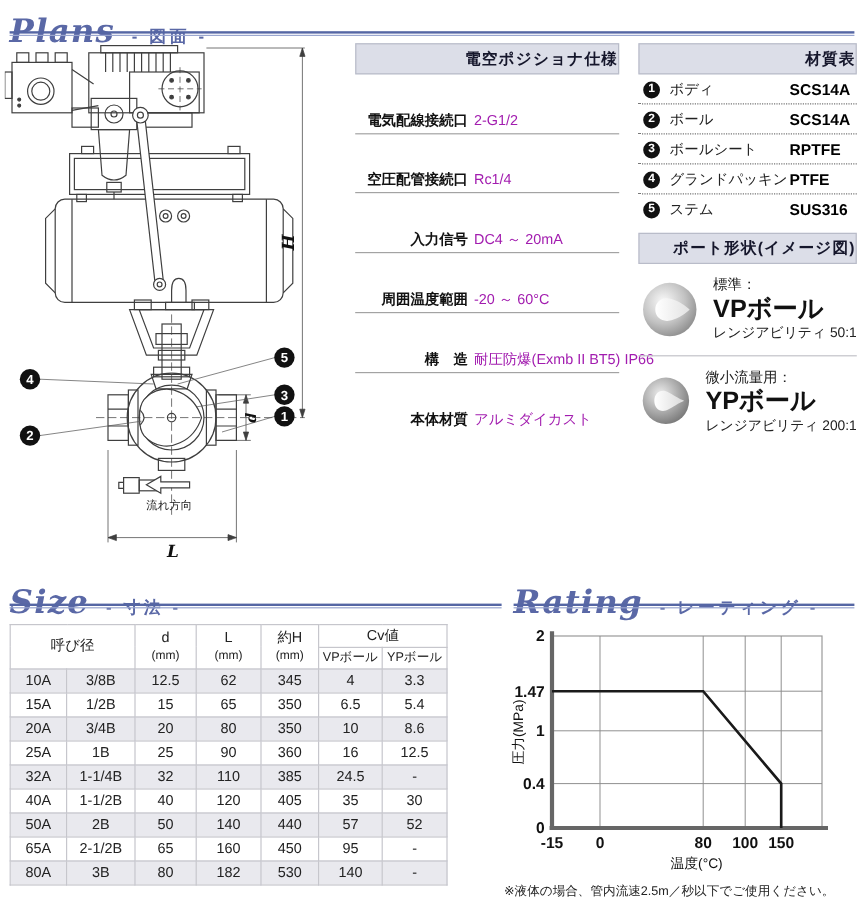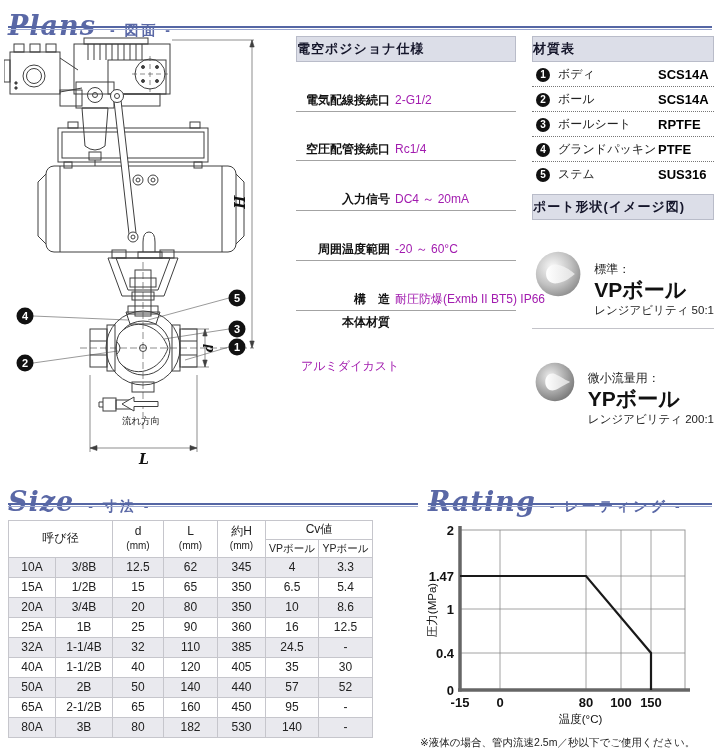--- a/index.html
+++ b/index.html
@@ -8,45 +8,45 @@
 
   
   .sec-head{position:absolute;display:flex;align-items:baseline;gap:14px;white-space:nowrap;}
   .script{font-family:"DejaVu Serif","Liberation Serif",serif;font-style:italic;font-weight:bold;
           color:#5a68a6;font-size:27px;letter-spacing:1px;line-height:1;}
   .jp-sub{color:#5a68a6;font-size:14px;font-weight:bold;letter-spacing:3px;margin-top:20px;}
   .rule{position:absolute;height:4px;border-top:2px solid #5566a4;border-bottom:1px solid #9aa6cf;box-sizing:border-box;}
 
   
   .bar{background:#dcdee8;border:1px solid #b9bcc9;color:#15162b;font-weight:bold;font-size:13px;
-       text-align:left;padding:3px 0;letter-spacing:1px;}
+       text-align:right;padding:3px 0;letter-spacing:1px;}
 
   
   .spec-box{position:absolute;left:296px;top:36px;width:220px;}
   .spec-rows{margin-top:1px;}
   .spec-row{display:flex;align-items:baseline;border-bottom:1px solid #a3a3a3;padding:3px 0 2px 0;font-size:12px;}
-  .spec-row:last-child{border-bottom:none;flex-direction:column;}
+  .spec-row:last-child{border-bottom:none;}
   .spec-label{width:94px;text-align:right;font-weight:bold;color:#111;flex:none;}
   .spec-value{flex:1;padding-left:5px;color:#a21caf;white-space:nowrap;margin-top:27px;}
 
   
   .mat-box{position:absolute;left:532px;top:36px;width:182px;}
   .mat-row{display:flex;align-items:center;border-bottom:1px dotted #777;padding:4px 0 3px 4px;font-size:12px;}
   .mat-row:last-child{border-bottom:none;}
   .mat-num{width:14px;height:14px;border-radius:50%;background:#111;color:#fff;font-size:10px;font-weight:bold;
            display:inline-flex;align-items:center;justify-content:center;margin-right:8px;flex:none;}
   .mat-label{width:100px;color:#222;flex:none;}
   .mat-value{font-weight:bold;font-size:13px;color:#000000;}
 
   
   .port-box{position:absolute;left:532px;top:194px;width:182px;}
   .port-item{display:flex;align-items:center;gap:12px;margin:10px 0 8px 2px;}
   .port-divider{border:none;border-top:1px solid #c3c3c9;margin:10px 0;}
   .port-text{line-height:1.25;}
-  .port-type{font-size:12px;color:#222;margin-top:32px;}
+  .port-type{font-size:12px;color:#222;}
   .port-name{font-size:21px;font-weight:bold;color:#111;}
   .port-range{font-size:11.5px;color:#222;white-space:nowrap;}
 
   
   .size-table{position:absolute;left:8px;top:520px;border-collapse:collapse;table-layout:fixed;
               width:364px;font-size:12px;color:#222;border:1px solid #b0b0b8;}
   .size-table th,.size-table td{border:1px solid #c6c6cc;text-align:center;vertical-align:middle;padding:2px 0;}
   .size-table th{font-weight:normal;background:#fff;line-height:1.15;}
   .size-table th.sub{font-size:10.5px;padding:2px 0 3px 0;}
   .size-table .mm{font-size:10px;}

